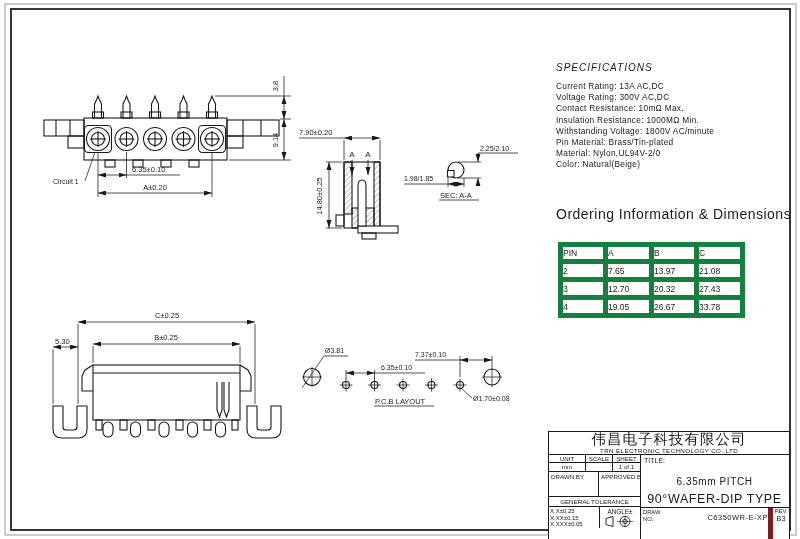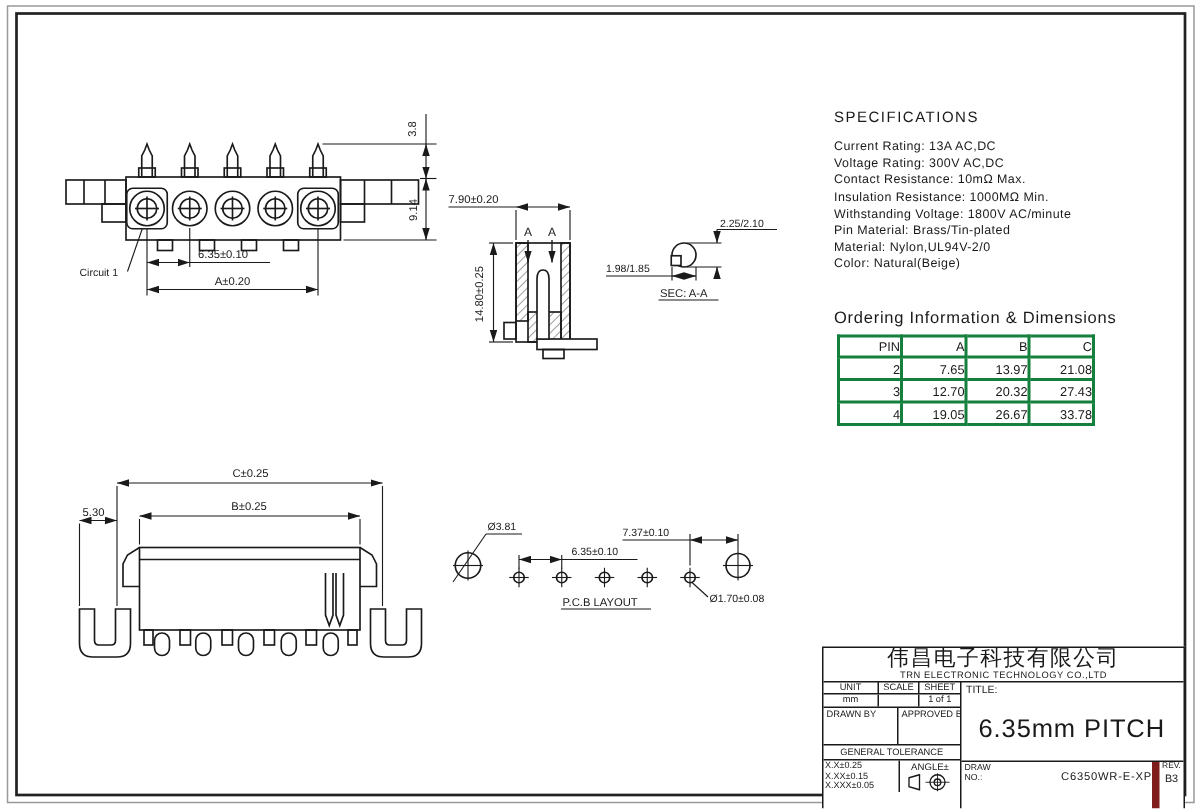--- a/index.html
+++ b/index.html
@@ -2,28 +2,28 @@
 <html><head>
 <meta charset="utf-8">
 <style>
   html,body{margin:0;padding:0;background:#fff;}
   .stage{position:relative;width:800px;height:539px;background:#ffffff;
          font-family:"Liberation Sans","DejaVu Sans",sans-serif;color:#1a1a1a;overflow:hidden;}
   .stage svg.linework{position:absolute;left:0;top:0;}
   svg text{fill:#1a1a1a;font-family:"Liberation Sans","DejaVu Sans",sans-serif;}
   
   .specs{position:absolute;left:556px;top:62px;width:235px;}
-  .specs .spec-title{font-size:10px;letter-spacing:1px;margin:11px 0 8px 0;font-weight:normal;}
+  .specs .spec-title{font-size:10px;letter-spacing:1px;margin:0 0 8px 0;font-weight:normal;font-style:italic;}
   .specs .spec-line{font-size:8.3px;letter-spacing:.3px;line-height:11.2px;white-space:nowrap;}
   
   .ordering{position:absolute;left:556px;top:206px;}
-  .ordering .ord-title{font-size:11px;letter-spacing:.5px;margin:0 0 5px 0;font-weight:normal;}
+  .ordering .ord-title{font-size:14px;letter-spacing:.5px;margin:0 0 20px 0;font-weight:normal;}
   table.ord{border-collapse:collapse;margin-left:2px;}
-  table.ord th,table.ord td{border:2px solid #15803d;font-size:8.5px;font-weight:normal;
-        text-align:right;padding:0;height:13px;}
+  table.ord th,table.ord td{border:5px solid #15803d;font-size:8.5px;font-weight:normal;
+        text-align:left;padding:0;height:13px;}
   table.ord th{height:12px;}
   table.ord .c0{width:40px}.ord .c1{width:41px}.ord .c2{width:40px}.ord .c3{width:41px}
   
   .tblock{position:absolute;left:548px;top:431px;width:242px;height:120px;border:1.6px solid #1a1a1a;
           box-sizing:border-box;background:#fff;}
   .tb-abs{position:absolute;box-sizing:border-box;}
   .company-cn{left:0;top:0;width:100%;height:15px;text-align:center;font-size:14.5px;line-height:15px;letter-spacing:1px;}
   .company-en{left:0;top:15px;width:100%;height:7px;text-align:center;font-size:6.2px;letter-spacing:.4px;}
   .band-line{left:0;top:22px;width:100%;border-top:1px solid #1a1a1a;}
   .leftcol{left:0;top:22px;width:92px;bottom:0;border-right:1px solid #1a1a1a;}
@@ -32,21 +32,21 @@
   .bR{border-right:1px solid #1a1a1a;}
   .r1{height:9px;line-height:9px;}
   .r2{height:9px;line-height:8px;}
   .r3{height:25px;}
   .r3 .lc-cell{text-align:left;padding:1px 0 0 2px;line-height:7px;}
   .r4{height:10px;line-height:9px;font-size:6.2px;text-align:center;display:block;}
   .r5{height:21px;border-bottom:none;}
   .tolList{width:51px;padding:1px 0 0 1px;font-size:6px;line-height:6.6px;text-align:left;}
   .angleCell{flex:1;text-align:center;font-size:6.4px;line-height:7px;padding-top:1px;}
   .titleLabel{left:95px;top:25px;font-size:7px;}
-  .titleLine1{left:92px;top:44px;width:147px;text-align:center;font-size:17px;letter-spacing:.6px;}
+  .titleLine1{left:92px;top:44px;width:147px;text-align:center;font-size:10px;letter-spacing:.6px;}
   .titleLine2{left:92px;top:60px;width:147px;text-align:center;font-size:12.5px;letter-spacing:.6px;}
   .drawBand{left:92px;top:75px;right:0;bottom:0;border-top:1px solid #1a1a1a;display:flex;}
   .drawLbl{width:22px;font-size:5.8px;line-height:6.6px;padding:1px 0 0 2px;box-sizing:border-box;}
   .drawNo{flex:1;font-size:7.5px;letter-spacing:.5px;text-align:right;line-height:20px;}
   .revCell{width:21px;border-left:5px solid #7f1d1d;box-sizing:border-box;text-align:center;}
   .revCell .rl{font-size:5.6px;line-height:7px;}
   .revCell .rv{font-size:7.2px;line-height:8px;}
 </style>
 </head>
 <body>
@@ -370,20 +370,21 @@
           <line x1="21" y1="0.5" x2="21" y2="12.5" stroke="#1a1a1a" stroke-width="0.6"></line>
           <circle cx="21" cy="6.5" r="5" fill="none" stroke="#1a1a1a" stroke-width="0.9"></circle>
           <circle cx="21" cy="6.5" r="2.2" fill="none" stroke="#1a1a1a" stroke-width="0.9"></circle>
         </svg>
       </div>
     </div>
   </div>
 
   <div class="tb-abs titleLabel">TITLE:</div>
   <div class="tb-abs titleLine1">6.35mm PITCH</div>
+  <div class="tb-abs titleLine2">90°WAFER-DIP TYPE</div>
 
   <div class="tb-abs drawBand">
     <div class="drawLbl">
       <div>DRAW</div>
       <div>NO.:</div>
     </div>
     <div class="drawNo">C6350WR-E-XP</div>
     <div class="revCell">
       <div class="rl">REV.</div>
       <div class="rv">B3</div>

